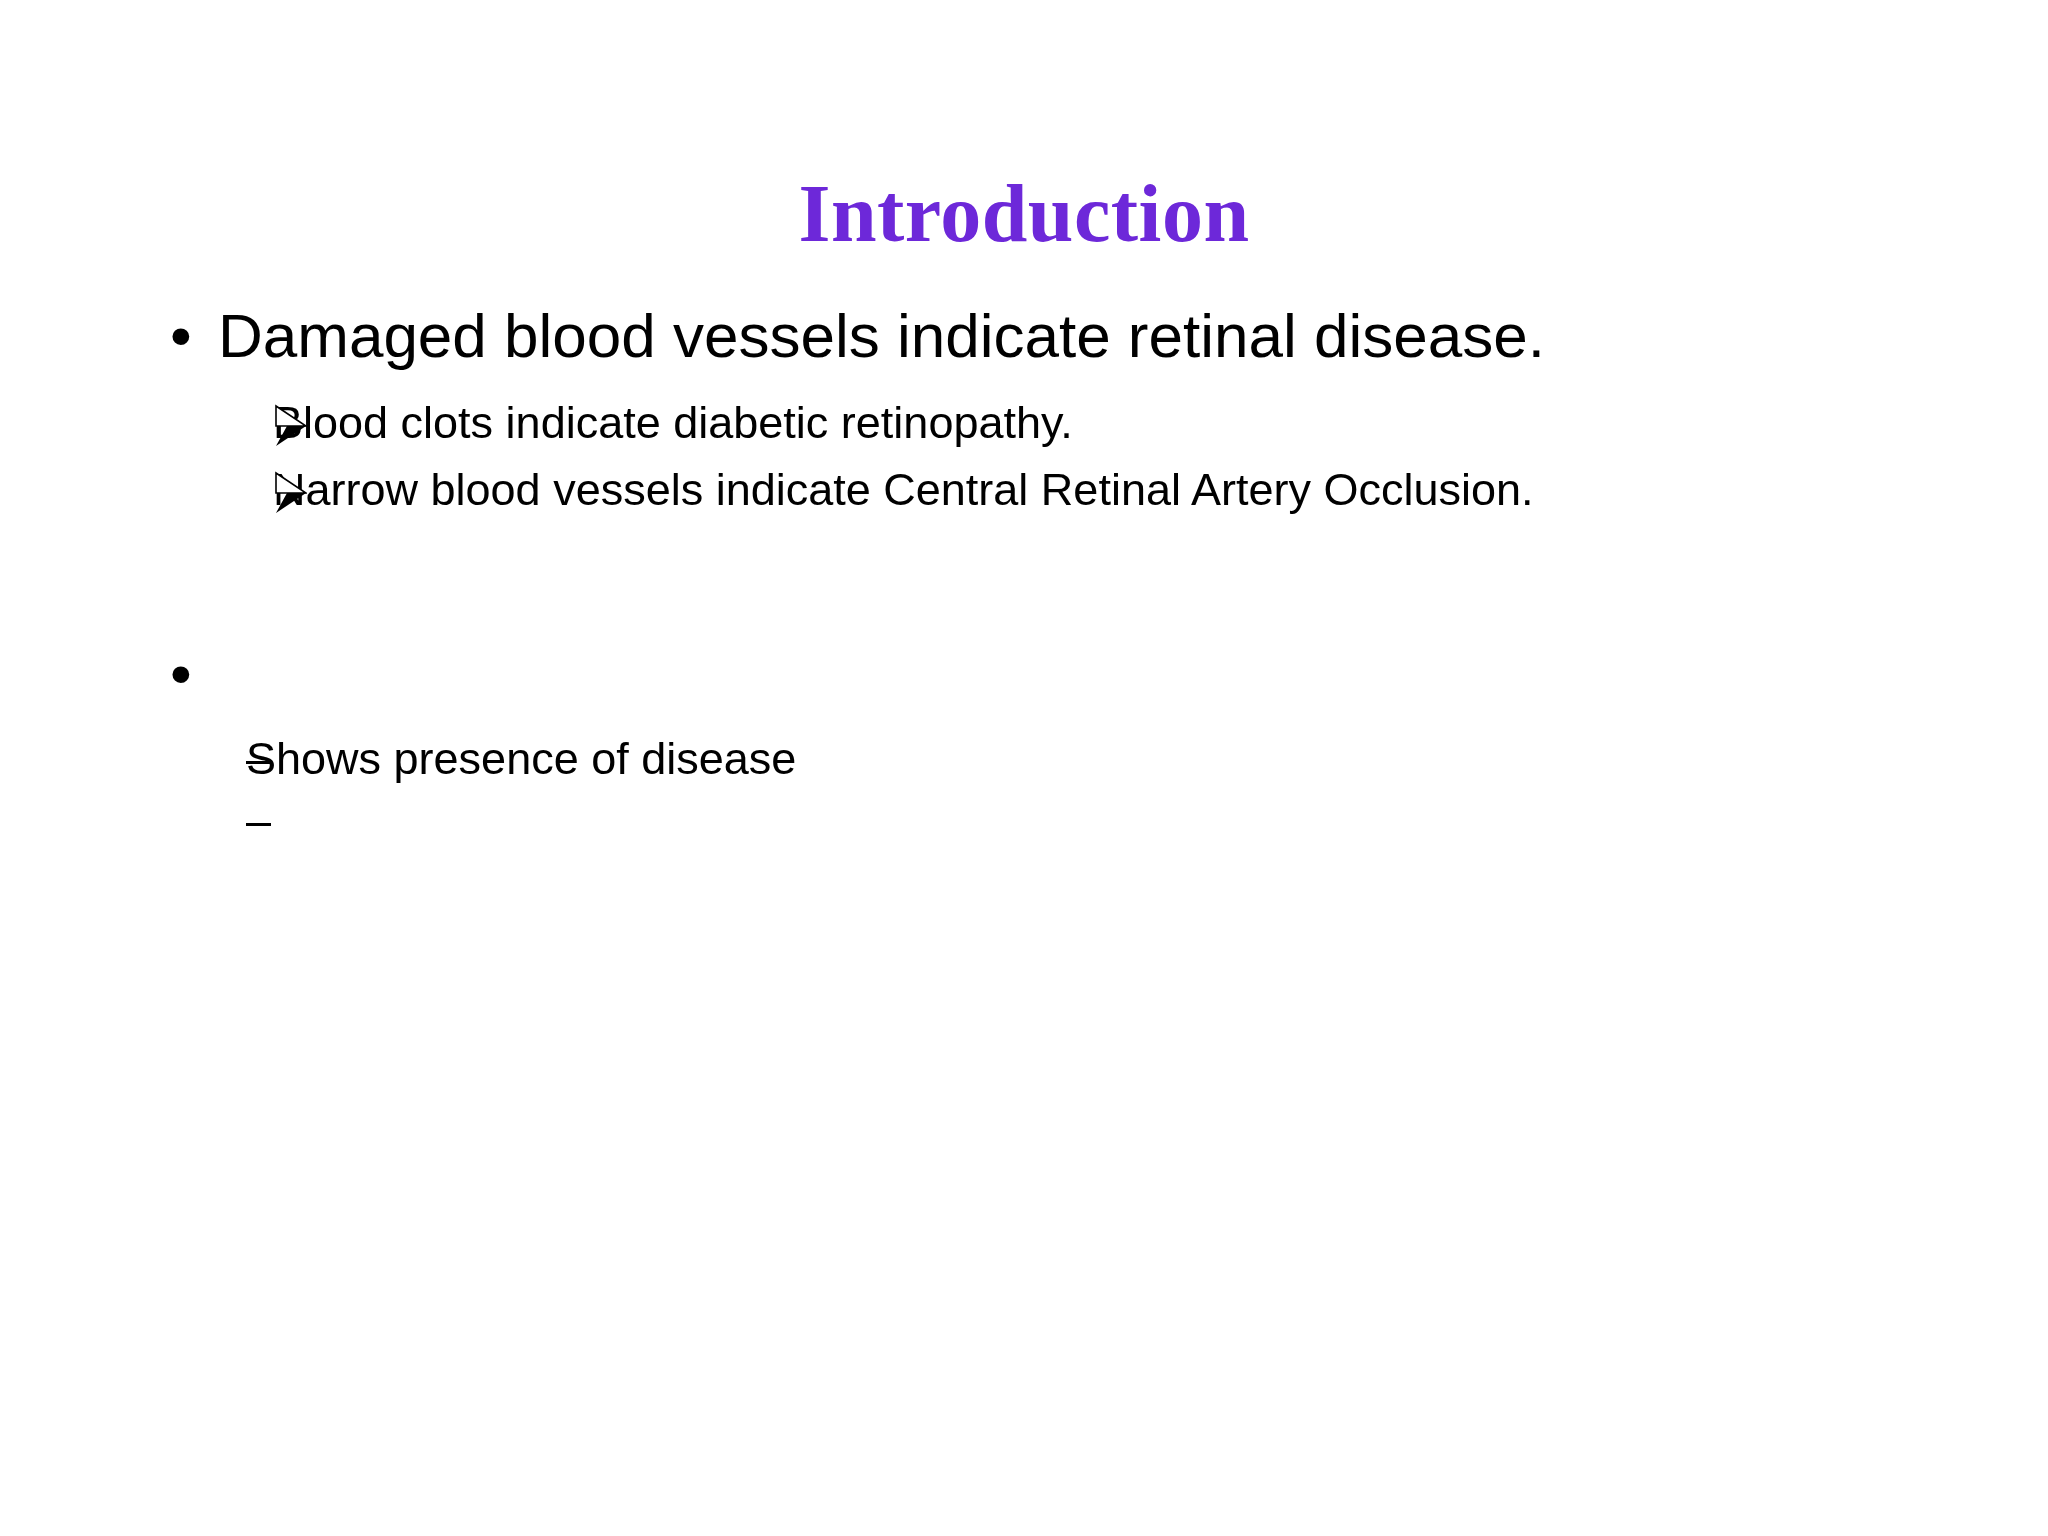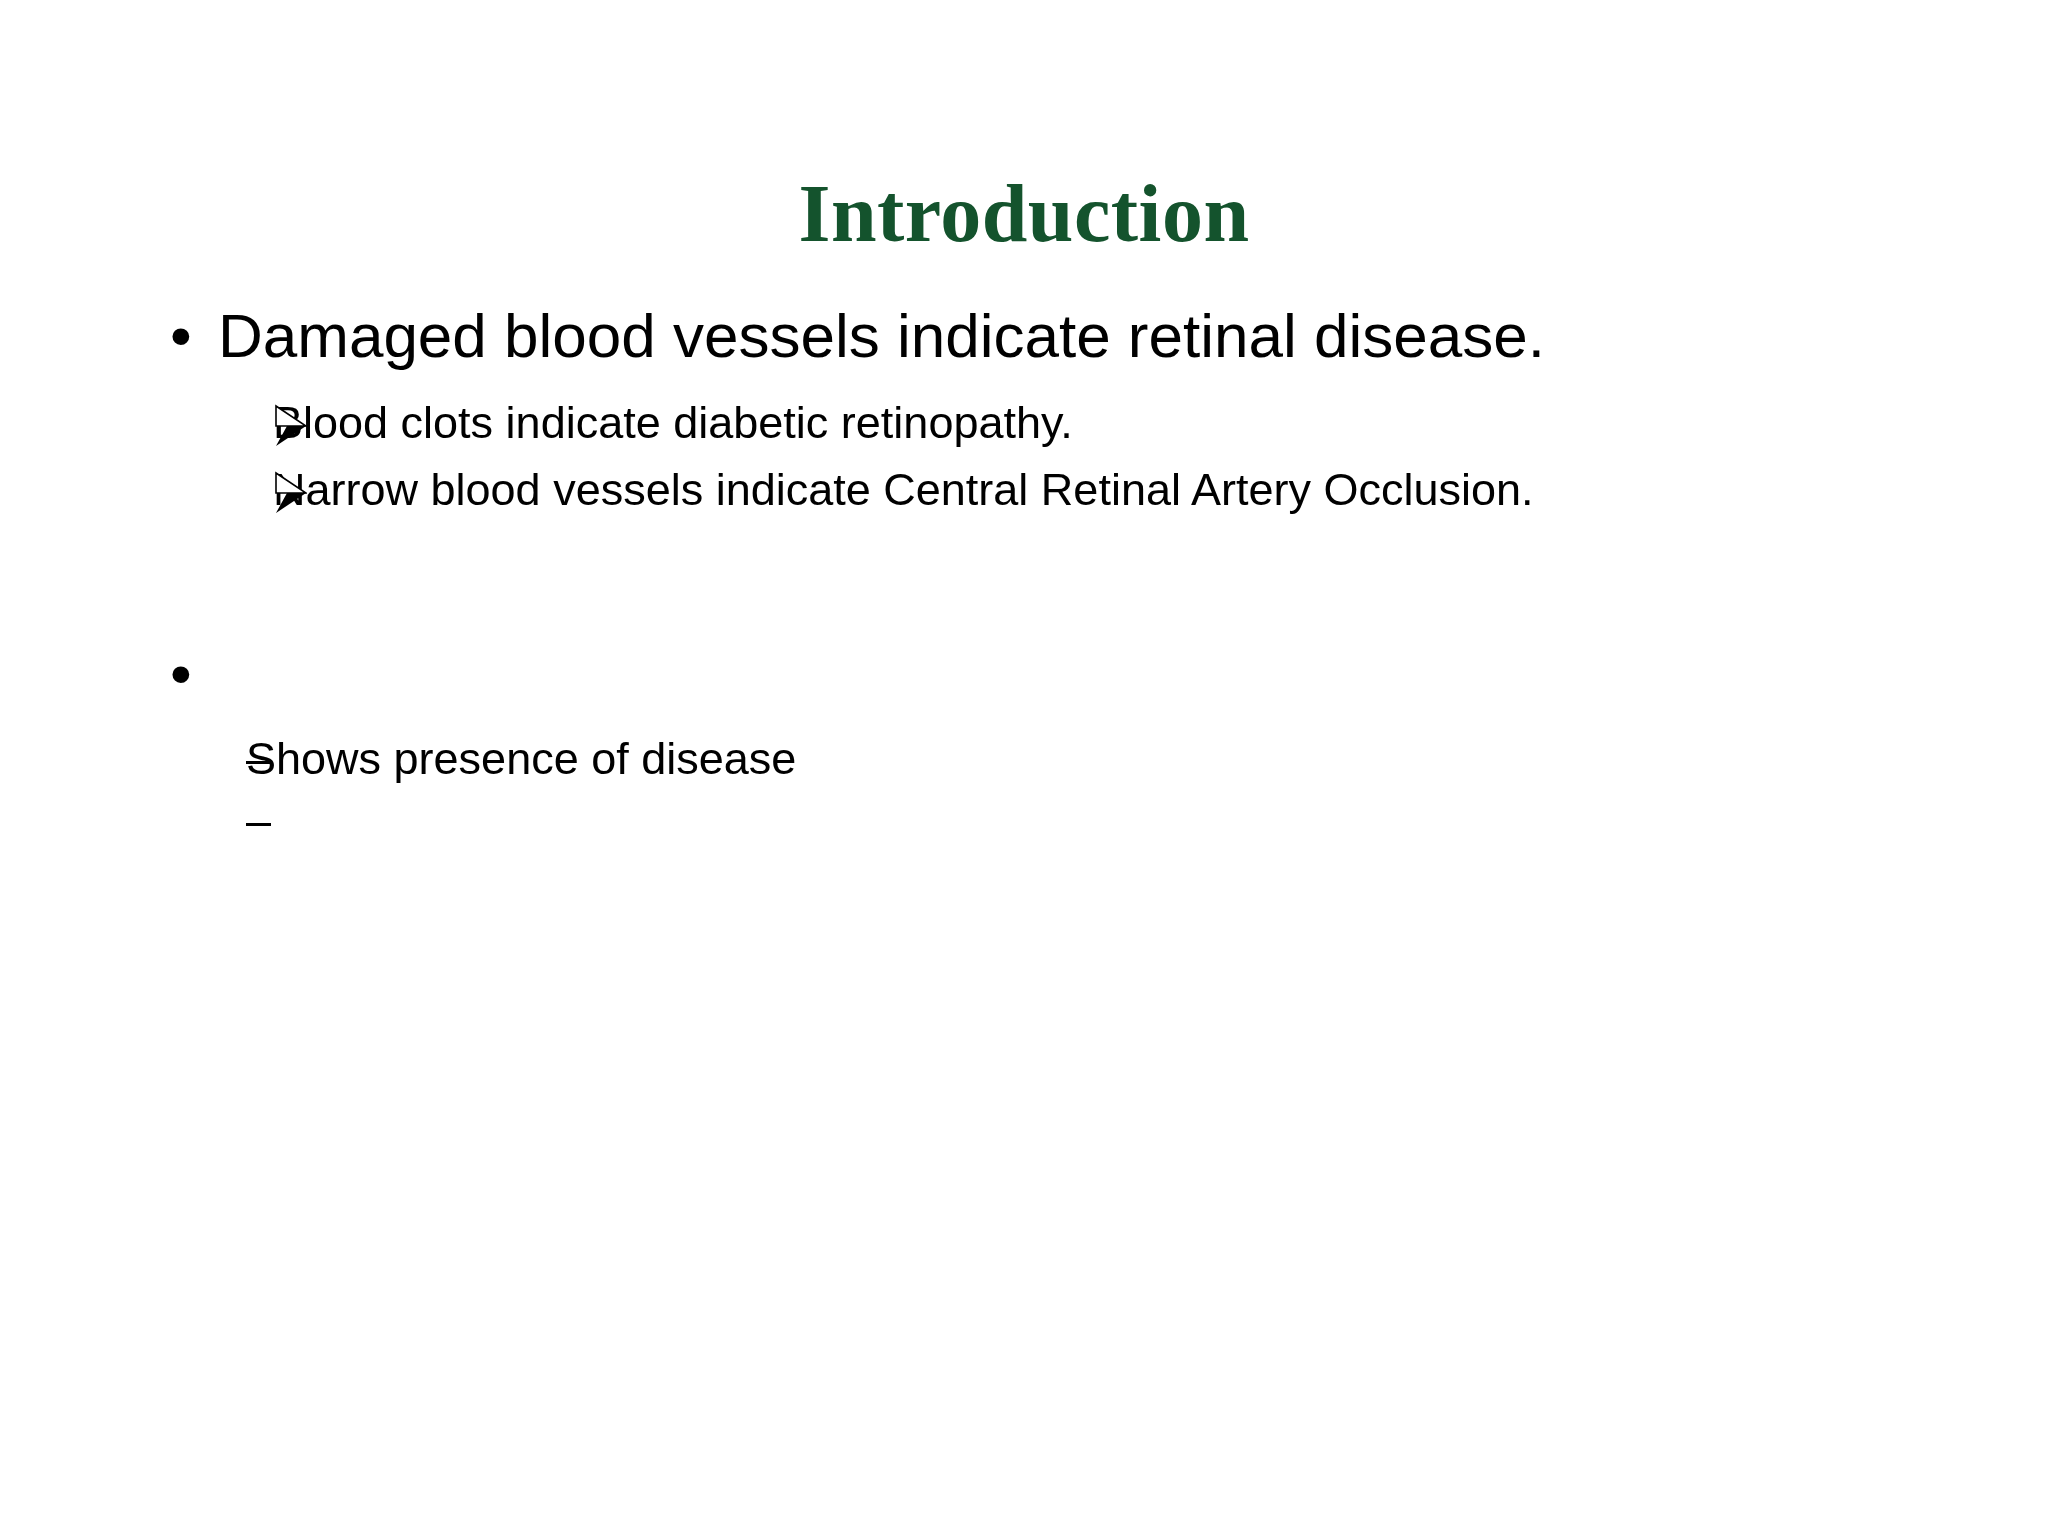--- a/index.html
+++ b/index.html
@@ -30,21 +30,21 @@
     position: absolute;
     left: 0;
     top: 118px;
     width: 2048px;
     text-align: center;
     font-family: "Liberation Serif", "DejaVu Serif", serif;
     font-weight: bold;
     font-size: 82px;
     line-height: 1.0;
     letter-spacing: 0.5px;
-    color: #14532d;
+    color: #6d28d9;
     white-space: nowrap;
   }
 
   
   .body-block {
     position: absolute;
     left: 150px;
     top: 300px;
     width: 1800px;
   }

